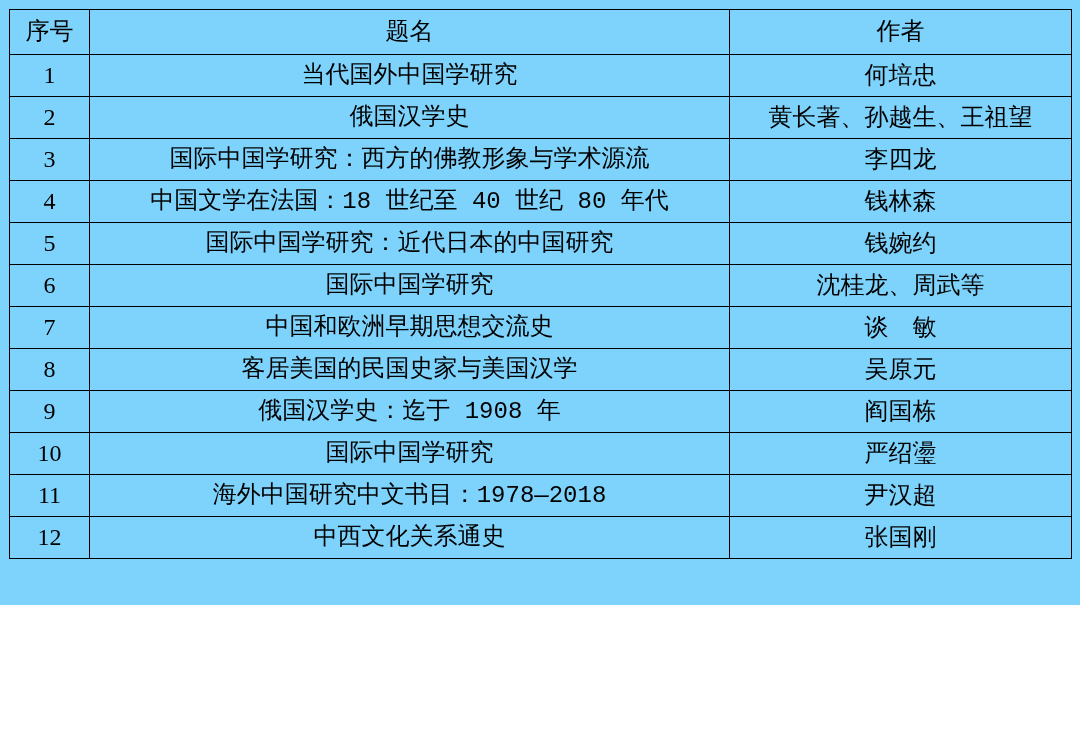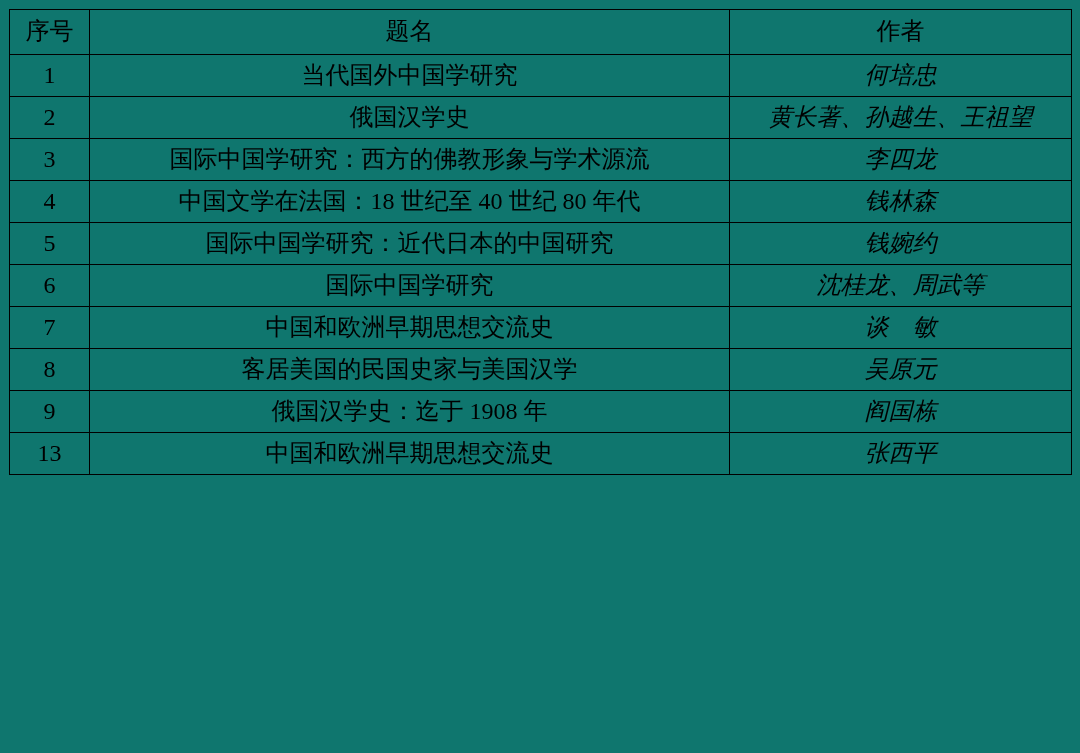--- a/index.html
+++ b/index.html
@@ -9,23 +9,23 @@
   }
   body {
     width: 1080px;
     height: 753px;
     font-family: "Liberation Serif", "DejaVu Serif", serif;
     color: #000000;
     overflow: hidden;
   }
   .page {
     width: 1080px;
-    height: 753px;
+    height: 605px;
     position: relative;
-    background: #0f766e;
+    background: #7dd3fc;
     box-sizing: border-box;
   }
   table.booklist {
     position: absolute;
     left: 9px;
     top: 9px;
     width: 1062px;
     border-collapse: collapse;
     table-layout: fixed;
   }
@@ -50,24 +50,24 @@
   }
   .cell-inner {
     display: block;
     padding: 0 6px;
   }
   td.seq {
     font-size: 23px;
   }
   td.title {
     font-size: 24px;
+    font-family: Liberation Mono, monospace;
   }
   td.author {
     font-size: 24px;
-    font-style: italic;
   }
 </style>
 </head>
 <body>
 
 <div class="page">
   <table class="booklist">
     <colgroup>
       <col class="c-seq">
       <col class="c-title">
@@ -181,24 +181,46 @@
           </td>
         <td class="title">
             <span class="cell-inner">俄国汉学史：迄于 1908 年</span>
           </td>
         <td class="author">
             <span class="cell-inner">阎国栋</span>
           </td>
       </tr>
       <tr>
         <td class="seq">
-            <span class="cell-inner">13</span>
-          </td>
-        <td class="title">
-            <span class="cell-inner">中国和欧洲早期思想交流史</span>
-          </td>
-        <td class="author">
-            <span class="cell-inner">张西平</span>
+            <span class="cell-inner">10</span>
+          </td>
+        <td class="title">
+            <span class="cell-inner">国际中国学研究</span>
+          </td>
+        <td class="author">
+            <span class="cell-inner">严绍璗</span>
+          </td>
+      </tr>
+      <tr>
+        <td class="seq">
+            <span class="cell-inner">11</span>
+          </td>
+        <td class="title">
+            <span class="cell-inner">海外中国研究中文书目：1978—2018</span>
+          </td>
+        <td class="author">
+            <span class="cell-inner">尹汉超</span>
+          </td>
+      </tr>
+      <tr>
+        <td class="seq">
+            <span class="cell-inner">12</span>
+          </td>
+        <td class="title">
+            <span class="cell-inner">中西文化关系通史</span>
+          </td>
+        <td class="author">
+            <span class="cell-inner">张国刚</span>
           </td>
       </tr>
     </tbody>
   </table>
 </div>
 
 </body></html>

